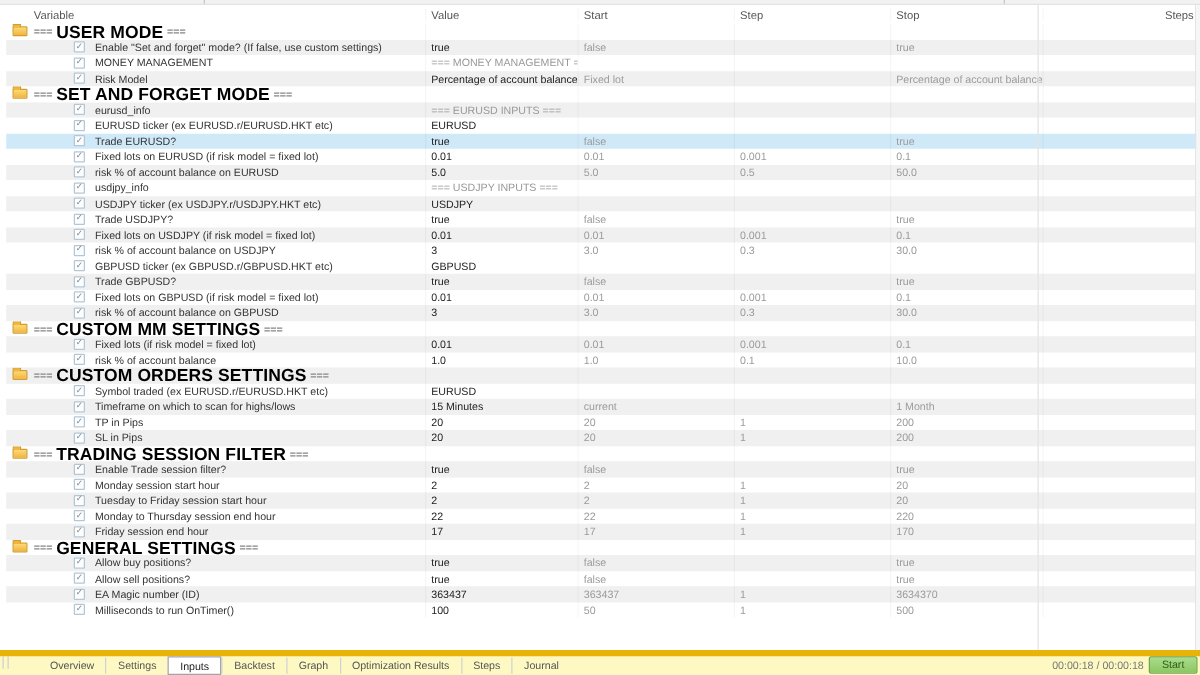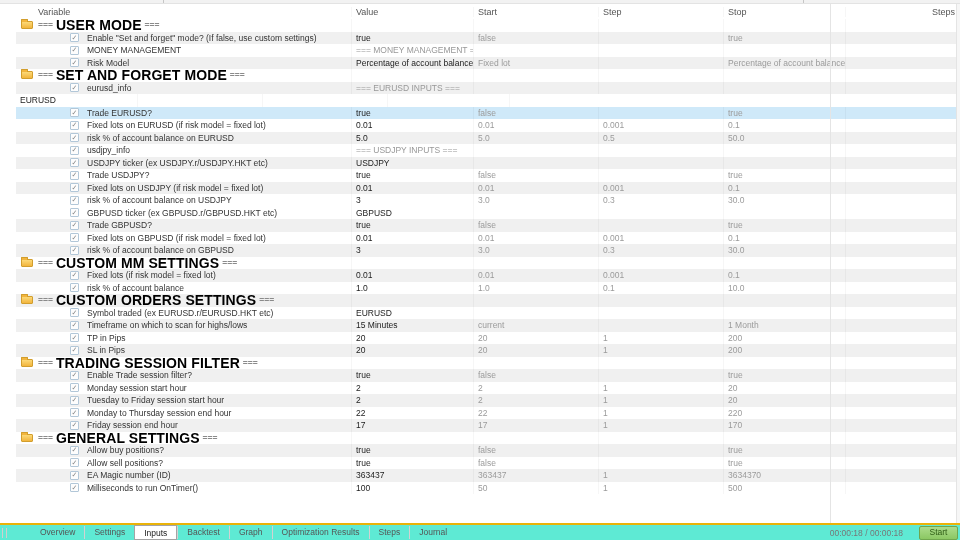--- a/index.html
+++ b/index.html
@@ -6,21 +6,21 @@
   body{
     width:960px;height:540px;position:relative;overflow:hidden;
     background:#ffffff;
     font-family:"Liberation Sans",sans-serif;
     -webkit-font-smoothing:antialiased;
   }
   
   .top-strip{position:absolute;top:0;left:0;right:0;height:3px;background:#f2f2f2;border-bottom:1px solid #e3e3e3;}
   .top-strip .mark{position:absolute;top:0;width:1px;height:3px;background:#c6c6c6;}
 
-  .inputs-panel{position:absolute;top:4px;left:16px;right:0;}
+  .inputs-panel{position:absolute;top:4px;left:5px;right:0;}
 
   .header-row{display:flex;height:15px;align-items:center;font-size:9px;color:#555;}
   .header-row .cell{box-sizing:border-box;overflow:hidden;white-space:nowrap;}
 
   .row{display:flex;height:12.5px;line-height:12.5px;font-size:8.5px;color:#333;}
   .row.odd{background:var(--zebra,#f0f0f0);}
   .row.selected{background:var(--selection,#cfe9f9);}
 
   .cell{box-sizing:border-box;overflow:hidden;white-space:nowrap;border-right:1px solid rgba(0,0,0,0.035);}
   .c-var{width:336px;display:flex;align-items:center;}
@@ -58,32 +58,32 @@
   .lbl{color:#333;}
 
   .vline{position:absolute;top:4px;height:521px;width:1px;background:#e4e4e4;}
   .v830{left:830px;}
   .v956{left:956px;}
   .scroll-strip{position:absolute;top:4px;right:0;width:3px;height:521px;background:#f6f6f6;}
 
   
   .tabbar{
     position:absolute;left:0;right:0;bottom:0;height:15px;
-    border-top:2px solid #eab308;background:#5eead4;
-    display:flex;align-items:center;font-size:8.5px;color:#555;
+    border-top:5px solid #eab308;background:#fef9c3;
+    display:flex;align-items:flex-start;font-size:8.5px;color:#555;
   }
   .grip{width:3px;height:10px;border-left:1px solid #cfcfcf;border-right:1px solid #cfcfcf;margin-left:2px;}
   .tabs{display:flex;align-items:center;margin-left:24px;height:100%;}
   .tab{padding:0 9px;height:13px;line-height:13px;position:relative;box-sizing:border-box;}
   .tab + .tab{border-left:1px solid #d2d2d2;}
   .tab.active{
     background:#fff;border:1px solid #a4a4a4;height:15px;line-height:14px;
     margin-top:-1px;color:#222;z-index:2;border-left:1px solid #a4a4a4;
   }
-  .status{margin-left:auto;display:flex;align-items:center;gap:16px;padding-right:2px;}
+  .status{margin-left:auto;display:flex;align-items:center;gap:4px;padding-right:2px;}
   .time{color:#777;font-size:8.5px;}
   .start-btn{
     width:37px;height:12px;flex:none;
     background:linear-gradient(var(--start_button_light,#abdc8b),var(--start_button,#8bc763));
     border:1px solid #6fa64e;border-radius:2px;
     color:var(--start_button_text,#2e5c15);font-size:8.5px;line-height:11px;text-align:center;
   }
 </style>
 </head>
 <body>
@@ -167,20 +167,24 @@
           <span class="checkbox">✓</span>
           <span class="lbl">eurusd_info</span>
         </span>
         <span class="cell c-val muted">=== EURUSD INPUTS ===</span>
         <span class="cell c-start"></span>
         <span class="cell c-step"></span>
         <span class="cell c-stop"></span>
         <span class="cell c-steps"></span>
       </div>
       <div class="row">
+        <span class="cell c-var">
+          <span class="checkbox">✓</span>
+          <span class="lbl">EURUSD ticker (ex EURUSD.r/EURUSD.HKT etc)</span>
+        </span>
         <span class="cell c-val">EURUSD</span>
         <span class="cell c-start"></span>
         <span class="cell c-step"></span>
         <span class="cell c-stop"></span>
         <span class="cell c-steps"></span>
       </div>
       <div class="row selected">
         <span class="cell c-var">
           <span class="checkbox">✓</span>
           <span class="lbl">Trade EURUSD?</span>

